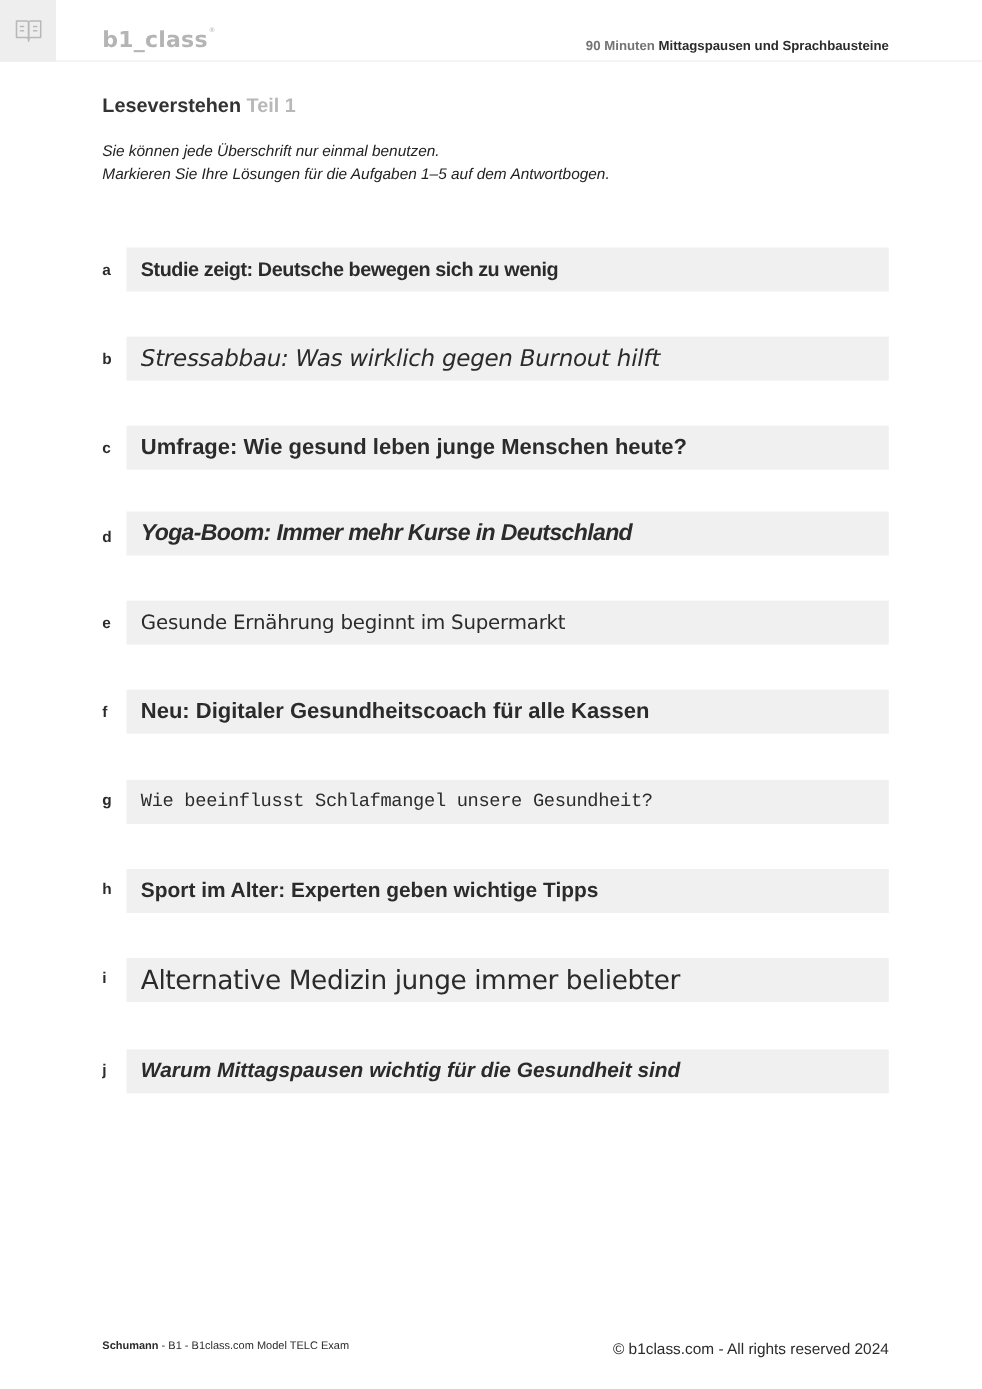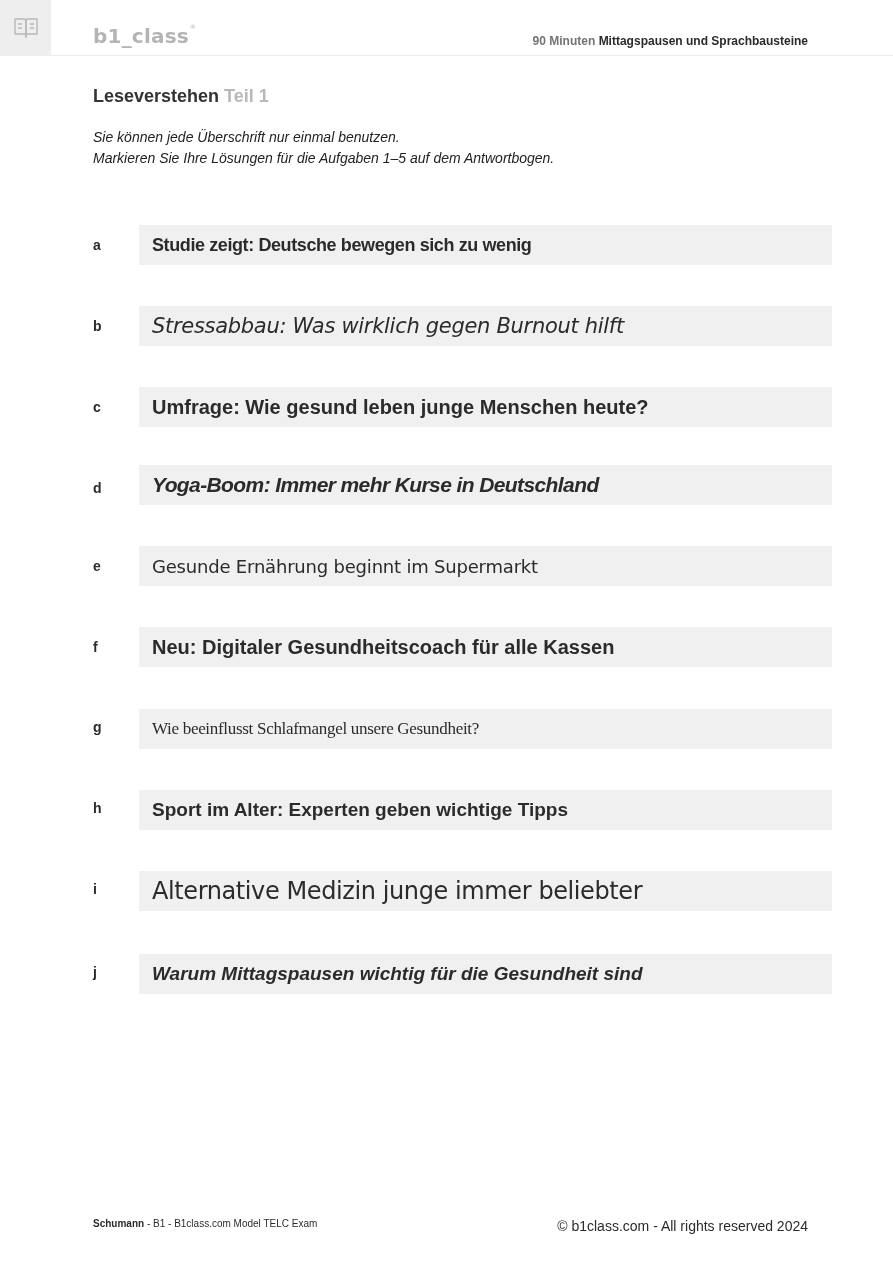--- a/index.html
+++ b/index.html
@@ -16,29 +16,29 @@
     .header-right .main { color: #2b2b2b; }
 
     .section-title { position: absolute; left: 93px; top: 86px; font-size: 18px; font-weight: bold; color: #333333; }
     .section-title .dim { color: #b8b8b8; }
 
     .instructions { position: absolute; left: 93px; top: 127px; font-size: 14px; font-style: italic; line-height: 21px; color: #222222; }
 
     .list { position: absolute; left: 93px; top: 225px; width: 715px; }
     .item { position: absolute; left: 0; width: 715px; height: 40px; }
     .item .letter { position: absolute; left: 0; top: 12px; font-size: 14px; font-weight: bold; color: #2b2b2b; width: 14px; }
-    .item .bar { position: absolute; left: 22px; top: 0; width: 693px; height: 40px; background: #f0f0f0; display: flex; align-items: center; padding-left: 13px; white-space: nowrap; overflow: hidden; color: #2b2b2b; margin-left: 24px; }
+    .item .bar { position: absolute; left: 22px; top: 0; width: 693px; height: 40px; background: #f0f0f0; display: flex; align-items: center; padding-left: 13px; white-space: nowrap; overflow: hidden; color: #2b2b2b; }
 
     .s-a { font-size: 18px; font-weight: bold; font-family: "Liberation Sans", sans-serif; letter-spacing: -0.4px; }
     .s-b { font-size: 21px; font-style: italic; font-weight: normal; font-family: "DejaVu Sans", sans-serif; letter-spacing: -0.3px; color: #333; }
     .s-c { font-size: 20px; font-weight: bold; font-family: "Liberation Sans", sans-serif; }
     .s-d { font-size: 21px; font-weight: bold; font-style: italic; font-family: "Liberation Sans", sans-serif; letter-spacing: -0.6px; }
     .s-e { font-size: 18px; font-weight: normal; font-family: "DejaVu Sans", sans-serif; letter-spacing: -0.2px; color: #333; }
     .s-f { font-size: 20px; font-weight: bold; font-family: "Liberation Sans", sans-serif; }
-    .s-g { font-size: 17px; font-weight: normal; font-family: Liberation Serif, serif; letter-spacing: -0.3px; color: #333; }
+    .s-g { font-size: 17px; font-weight: normal; font-family: Liberation Mono, monospace; letter-spacing: -0.3px; color: #333; }
     .s-h { font-size: 19px; font-weight: bold; font-family: "Liberation Sans", sans-serif; }
     .s-i { font-size: 24px; font-weight: normal; font-family: "DejaVu Sans", sans-serif; letter-spacing: -0.4px; color: #333; }
     .s-j { font-size: 19px; font-weight: bold; font-style: italic; font-family: "Liberation Sans", sans-serif; }
 
     .footer-left { position: absolute; left: 93px; top: 1218px; font-size: 10px; color: #2b2b2b; }
     .footer-left b { font-weight: bold; }
     .footer-right { position: absolute; right: 85px; top: 1218px; font-size: 14px; color: #2b2b2b; }
   </style>
 </head>
 <body>

